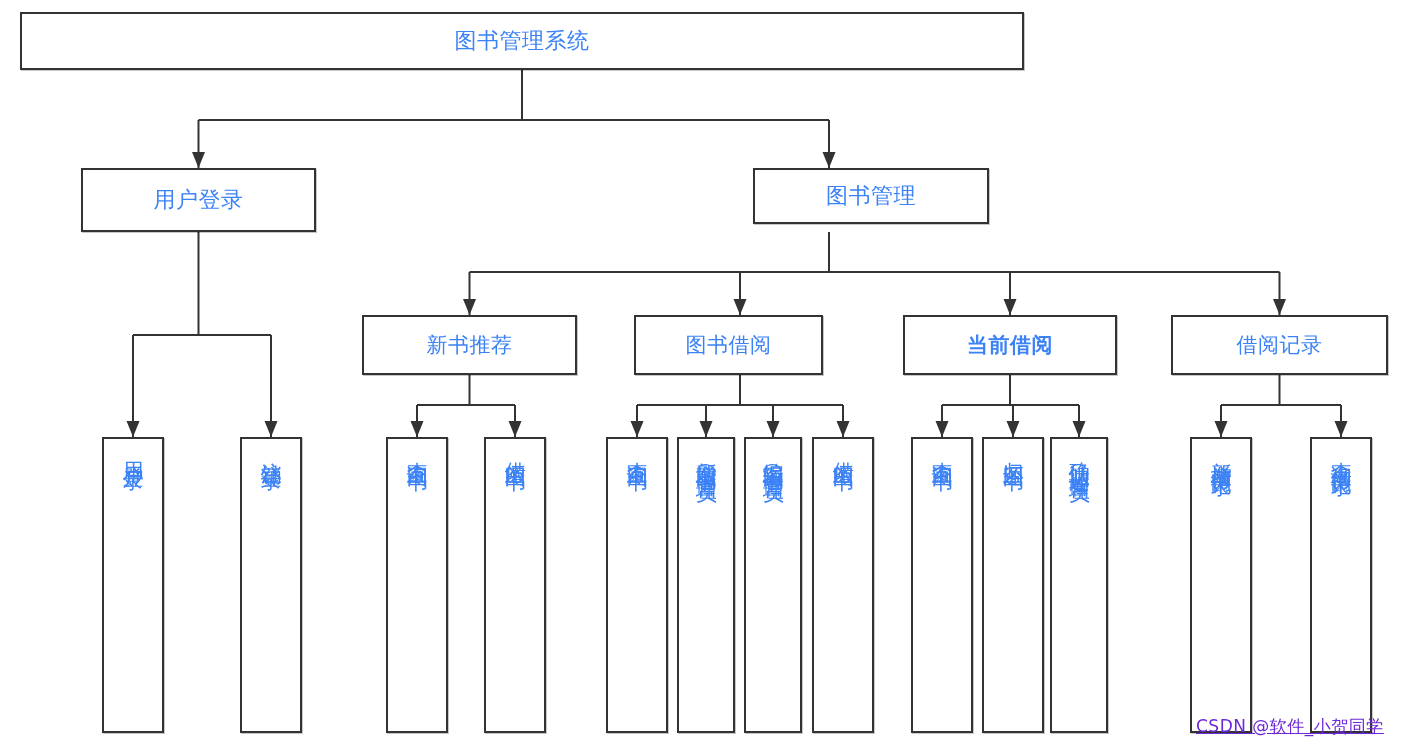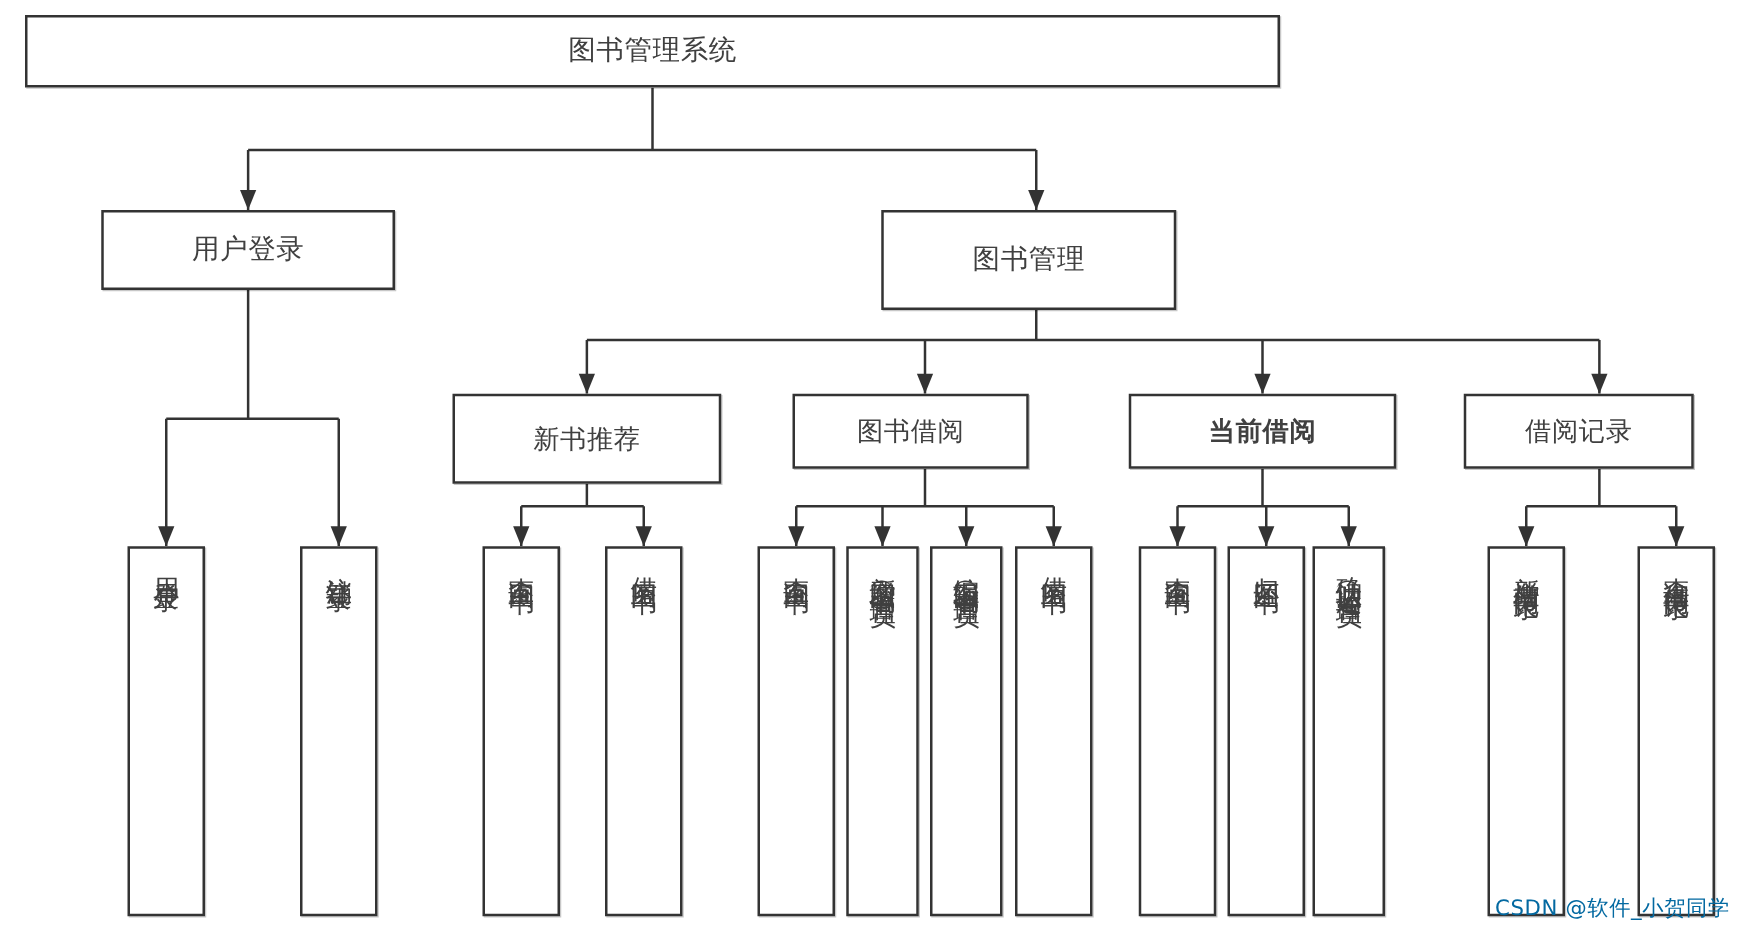--- a/index.html
+++ b/index.html
@@ -31,21 +31,21 @@
     box-sizing: border-box;
     border: 2px solid #333333;
     background: #ffffff;
     display: flex;
     align-items: center;
     justify-content: center;
     box-shadow: 1px 1px 0 rgba(0,0,0,0.22);
   }
   .node .label {
     font-size: 21px;
-    color: #404040;
+    color: #3b82f6;
     line-height: 1.16;
     letter-spacing: 0.5px;
     white-space: nowrap;
   }
   .node.vertical {
     align-items: flex-start;
     justify-content: center;
     padding-top: 6px;
   }
   .node.vertical .label {
@@ -126,33 +126,33 @@
       <line x1="1341" y1="405" x2="1341" y2="437" stroke="#333333" stroke-width="2"></line>
       <polygon points="1334.5,421 1347.5,421 1341,437" fill="#333333"></polygon>
     </svg>
   <div id="nodes">
       <div class="node  root" style="left: 20px; top: 12px; width: 1004px; height: 58px;">
         <span class="label">图书管理系统</span>
       </div>
       <div class="node  level2" style="left: 81px; top: 168px; width: 235px; height: 64px;">
         <span class="label">用户登录</span>
       </div>
-      <div class="node  level2" style="left: 705px; top: 168px; width: 236px; height: 80px;">
+      <div class="node  level2" style="left: 753px; top: 168px; width: 236px; height: 56px;">
         <span class="label">图书管理</span>
       </div>
-      <div class="node " style="left: 362px; top: 315px; width: 215px; height: 72px;">
+      <div class="node " style="left: 362px; top: 315px; width: 215px; height: 60px;">
         <span class="label">新书推荐</span>
       </div>
       <div class="node " style="left: 634px; top: 315px; width: 189px; height: 60px;">
         <span class="label">图书借阅</span>
       </div>
       <div class="node " style="left: 903px; top: 315px; width: 214px; height: 60px; font-weight: bold;">
         <span class="label">当前借阅</span>
       </div>
-      <div class="node " style="left: 1171px; top: 315px; width: 184px; height: 60px;">
+      <div class="node " style="left: 1171px; top: 315px; width: 217px; height: 60px;">
         <span class="label">借阅记录</span>
       </div>
       <div class="node vertical" style="left: 102px; top: 437px; width: 62px; height: 296px;">
         <span class="label">用户登录</span>
       </div>
       <div class="node vertical" style="left: 240px; top: 437px; width: 62px; height: 296px;">
         <span class="label">注销登录</span>
       </div>
       <div class="node vertical" style="left: 386px; top: 437px; width: 62px; height: 296px;">
         <span class="label">查询图书</span>
@@ -181,14 +181,14 @@
       <div class="node vertical" style="left: 1050px; top: 437px; width: 58px; height: 296px;">
         <span class="label">确认归还（管理员）</span>
       </div>
       <div class="node vertical" style="left: 1190px; top: 437px; width: 62px; height: 296px;">
         <span class="label">新增借阅记录</span>
       </div>
       <div class="node vertical" style="left: 1310px; top: 437px; width: 62px; height: 296px;">
         <span class="label">查询借阅记录</span>
       </div>
     </div>
-  <div class="watermark" style="left: 1196px; top: 715px; color: #0369a1;">CSDN @软件_小贺同学</div>
+  <div class="watermark" style="left: 1196px; top: 715px; color: #6d28d9; text-decoration: underline;">CSDN @软件_小贺同学</div>
 </div>
 
 </body></html>

